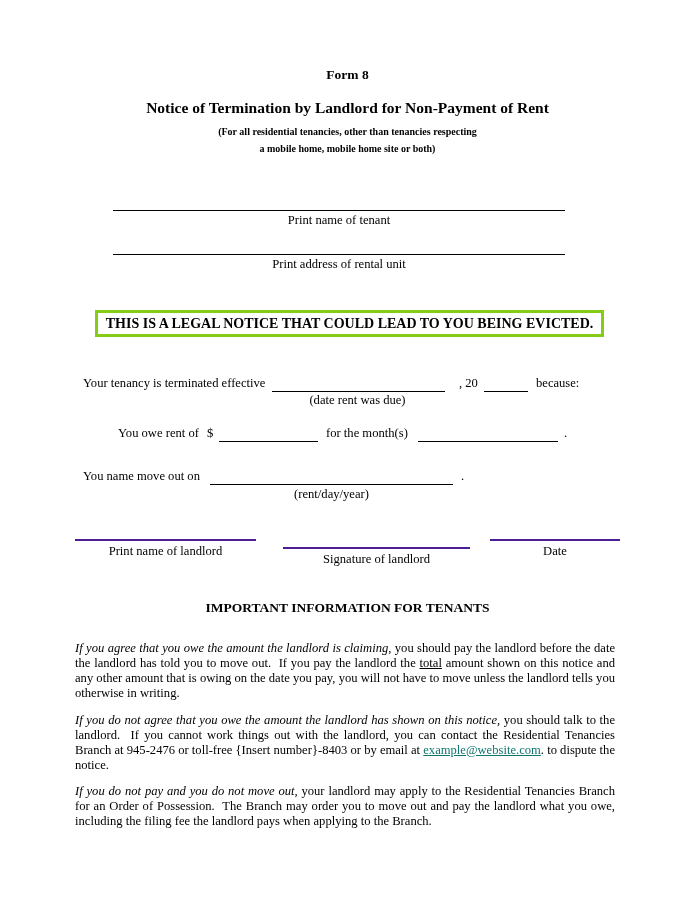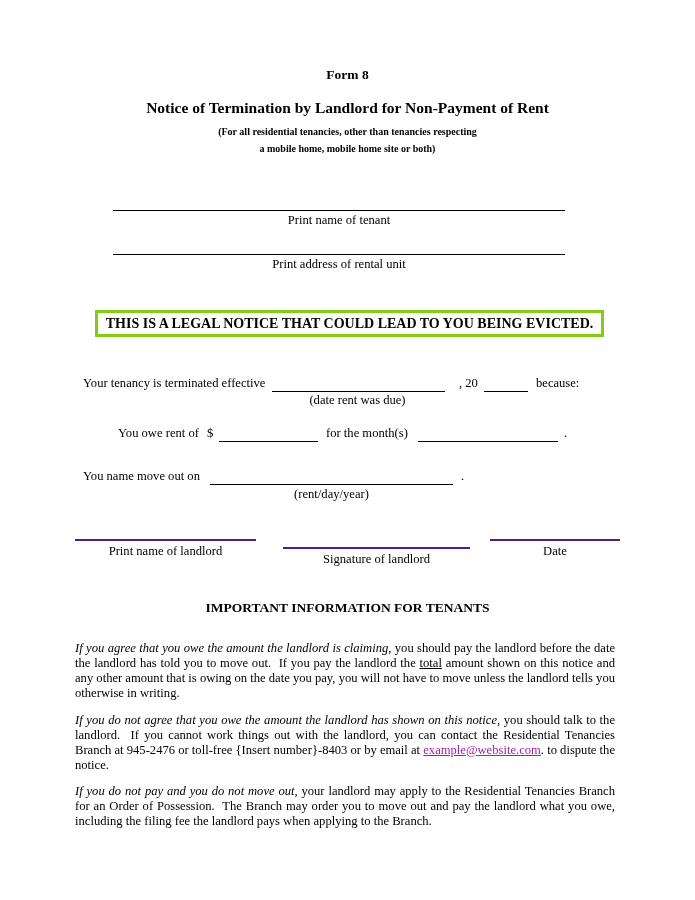--- a/index.html
+++ b/index.html
@@ -67,21 +67,21 @@
   .para {
     position:absolute; left:75px; width:540px;
     text-align:justify; line-height:15px;
     white-space:pre-wrap;
   }
   .p1 { top:628px; }
   .p2 { top:700px; }
   .p3 { top:771px; }
   .ital { font-style:italic; }
   .uline { text-decoration:underline; }
-  .email-link { color:#a21caf; text-decoration:underline; cursor:pointer; }
+  .email-link { color:#0f766e; text-decoration:underline; cursor:pointer; }
 </style>
 </head>
 <body>
 
 <div class="page">
 
   <div class="centered form-number">Form 8</div>
   <div class="centered doc-title">Notice of Termination by Landlord for Non-Payment of Rent</div>
   <div class="centered doc-subtitle">
     <span>(For all residential tenancies, other than tenancies respecting</span><br>

